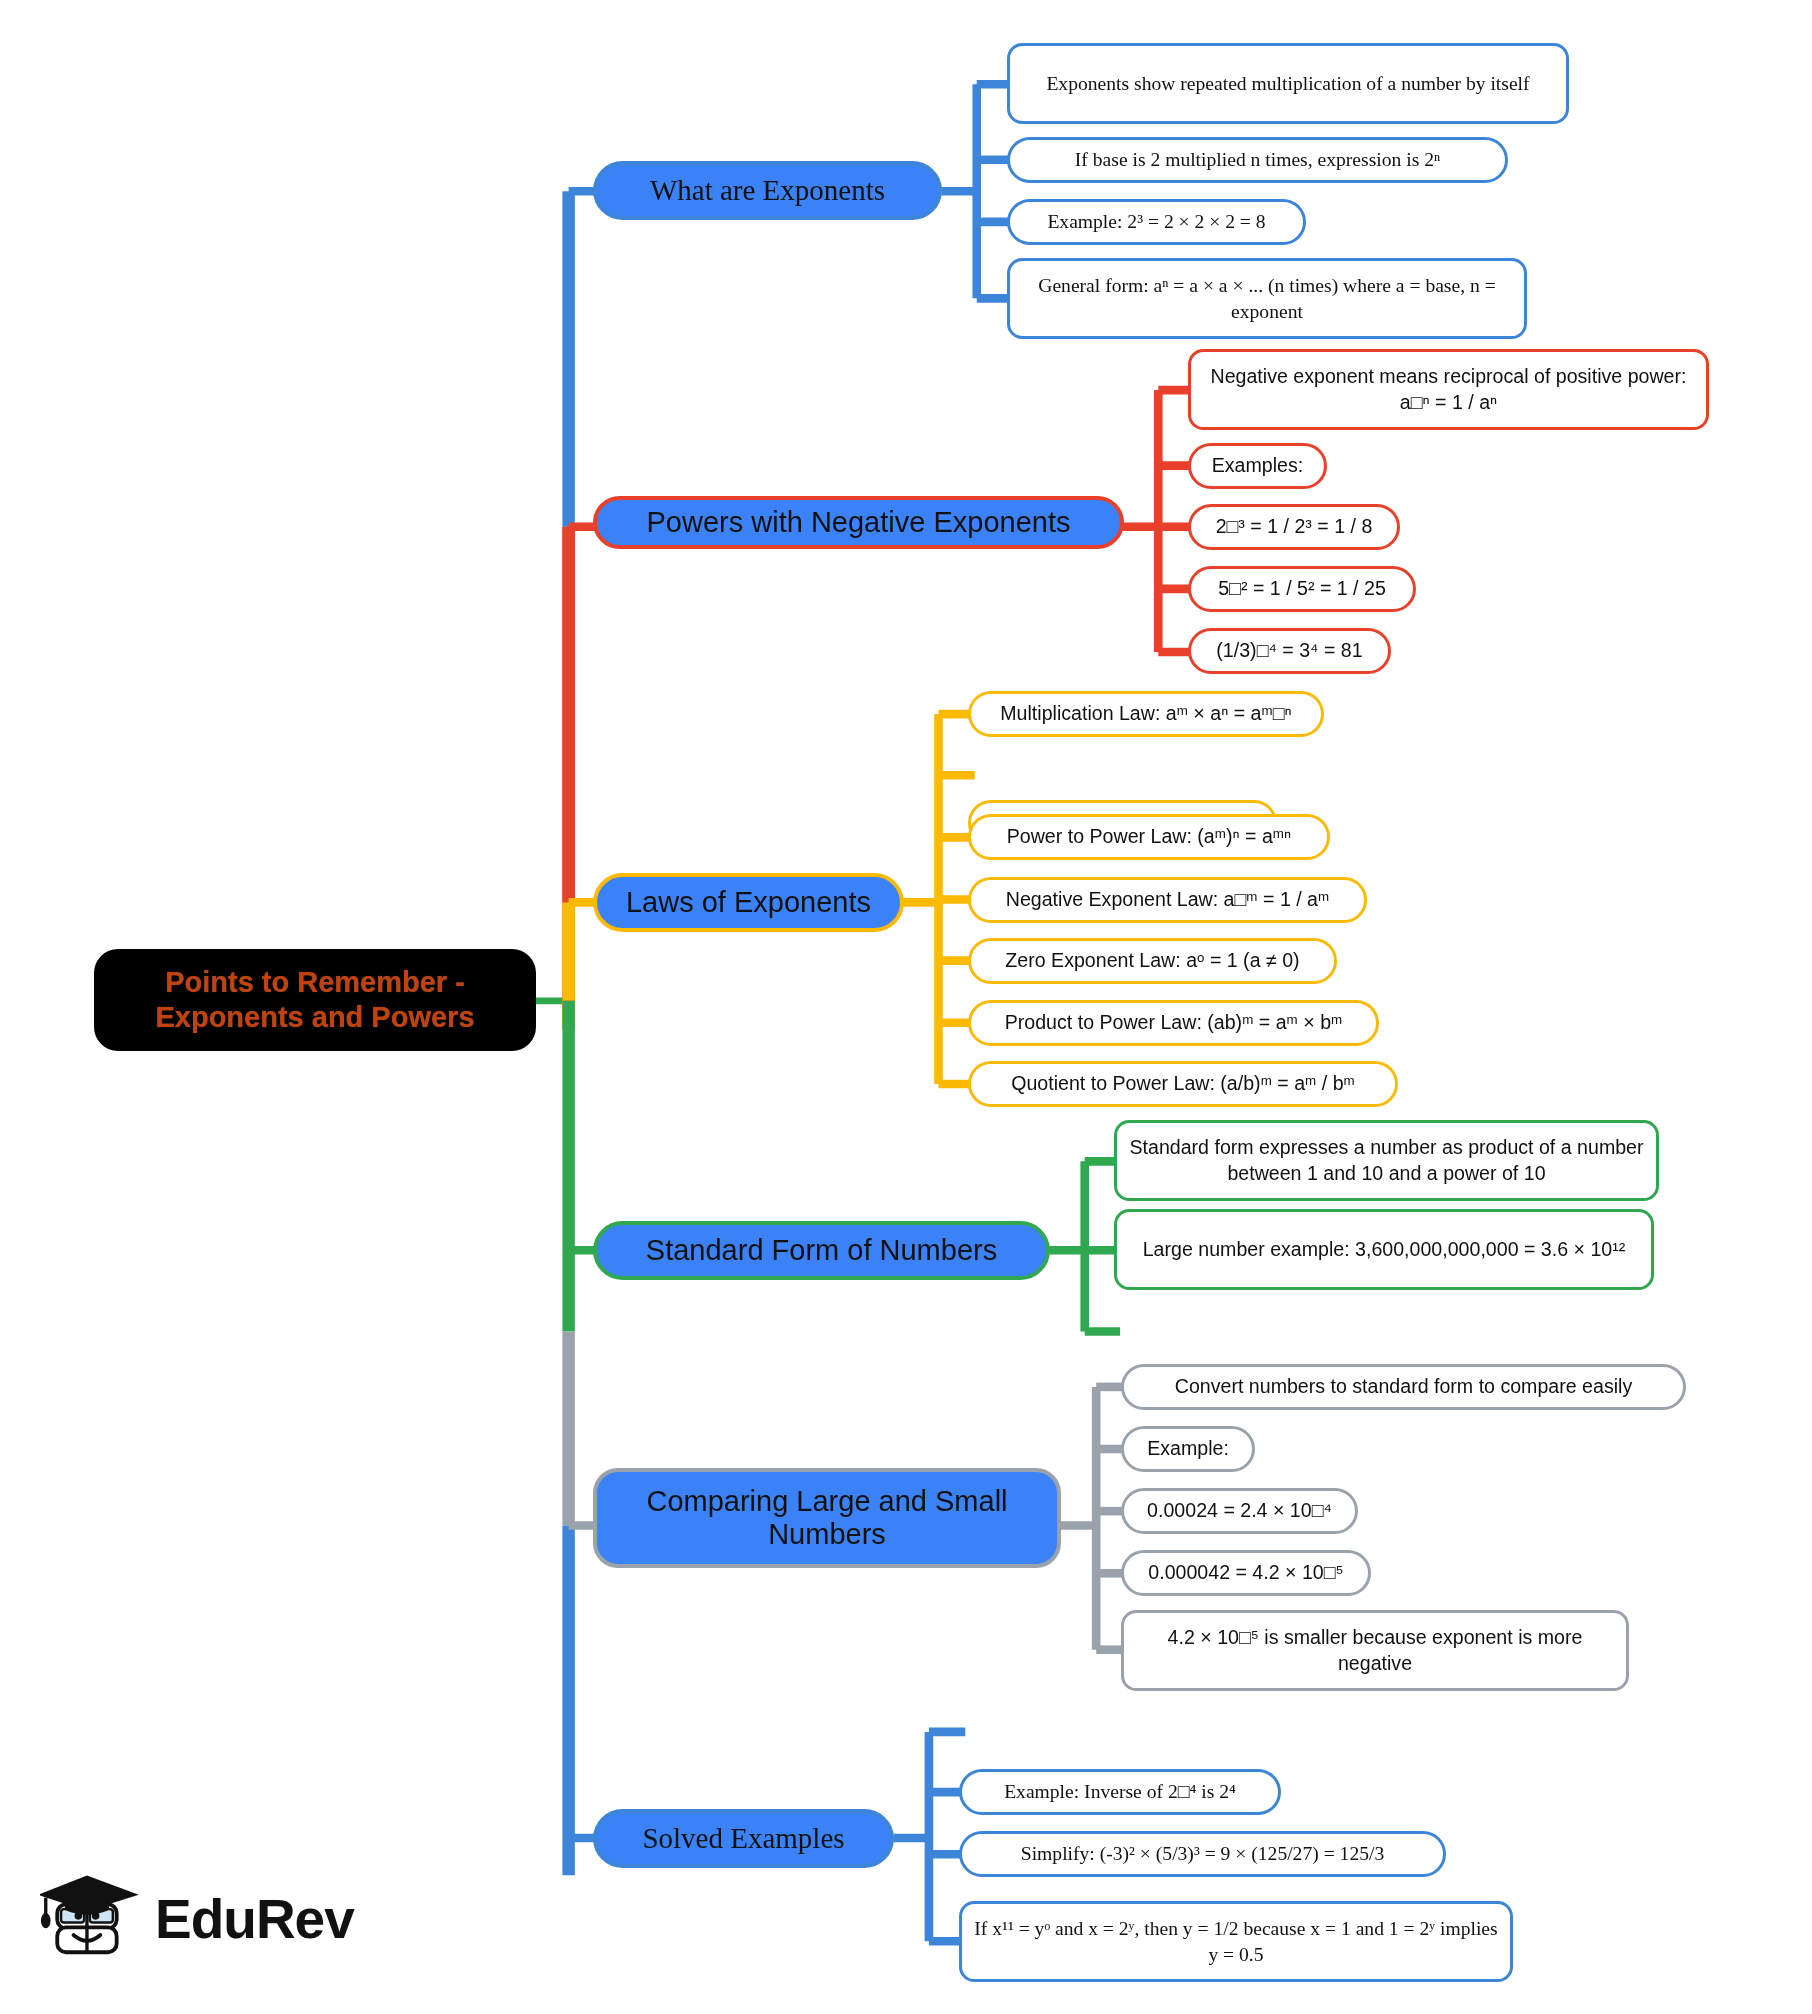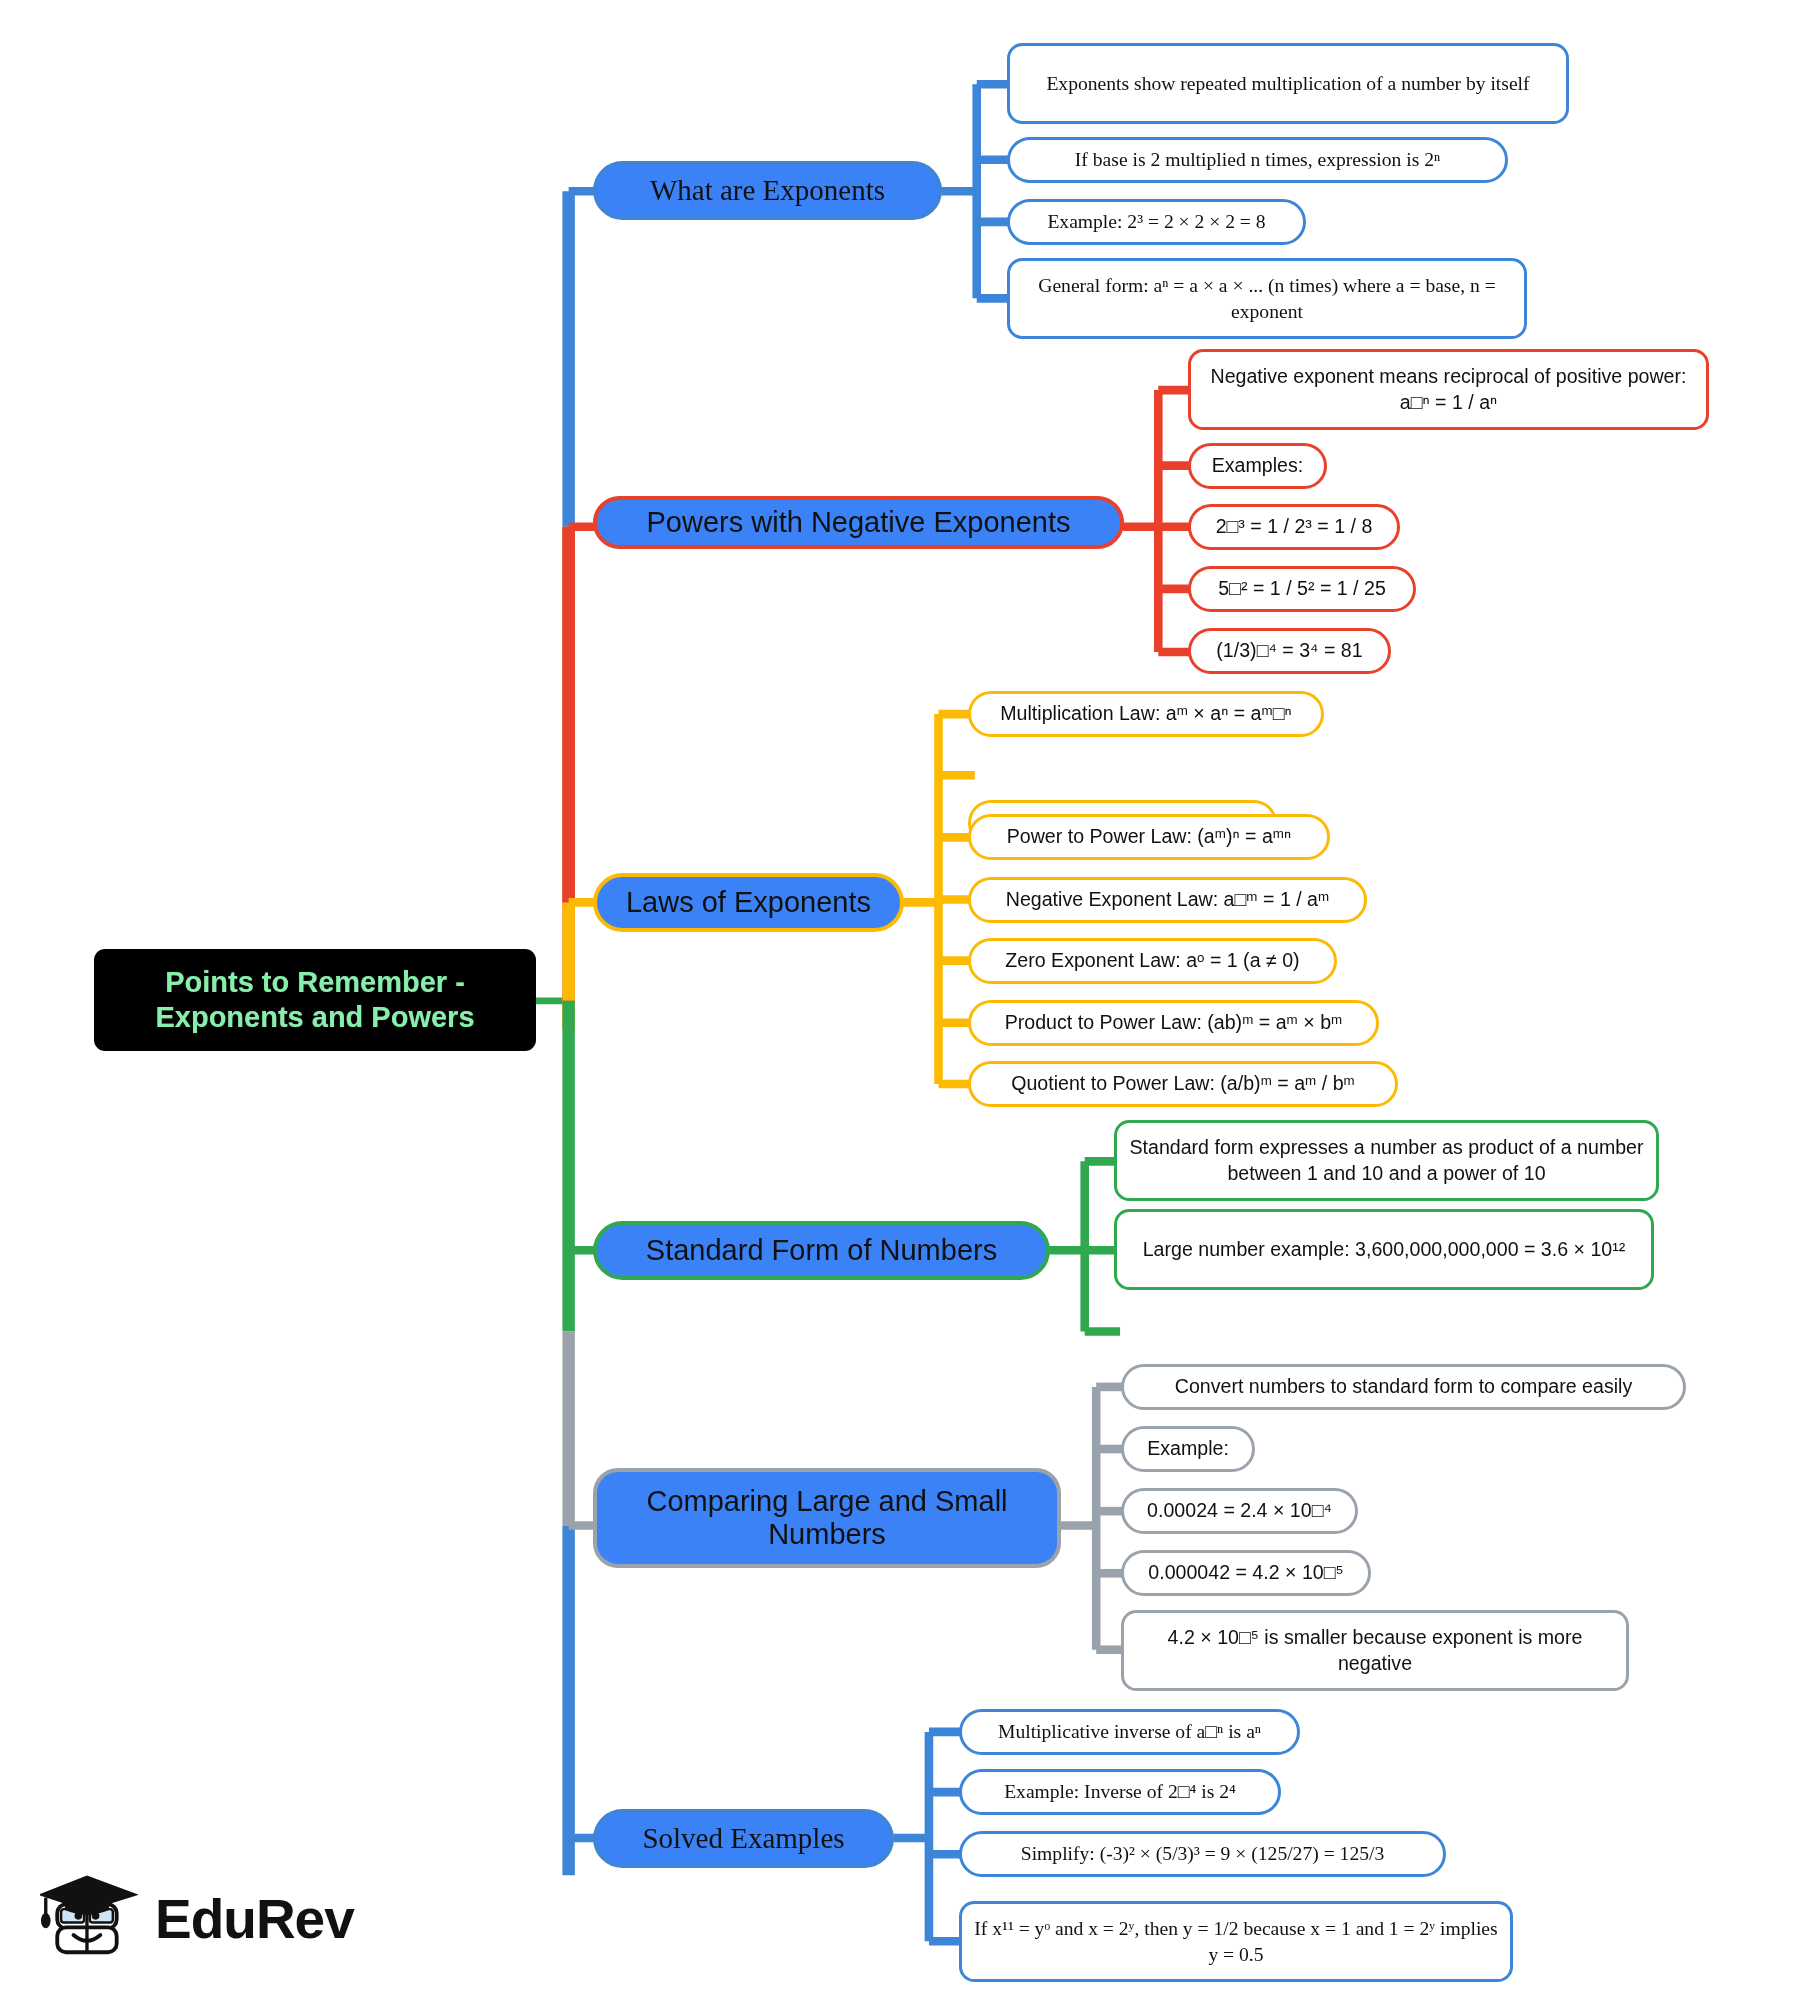--- a/index.html
+++ b/index.html
@@ -6,21 +6,21 @@
   body{
     width:1812px;height:2014px;position:relative;overflow:hidden;
     font-family:"Liberation Sans","DejaVu Sans",sans-serif;
     -webkit-font-smoothing:antialiased;
   }
   #canvas{position:absolute;left:0;top:0;width:1812px;height:2014px;}
   svg.wires{position:absolute;left:0;top:0;width:1812px;height:2014px;pointer-events:none;}
 
   
   .root{
-    position:absolute;background:#000;color:#86efac;border-radius:11px;
+    position:absolute;background:#000;color:#c2410c;border-radius:24px;
     display:flex;align-items:center;justify-content:center;text-align:center;
     font-weight:bold;font-size:29px;line-height:1.22;
     padding:9.6px 13.4px;box-sizing:border-box;
     text-shadow:0 0 1px rgba(255,255,255,.35);
   }
 
   
   .branch{
     position:absolute;background:#3b82f6;border-radius:955px;
     border:4.8px solid #000;box-sizing:border-box;
@@ -214,23 +214,20 @@
   <div class="leaf c-gray pill" style="left:1121px;top:1550px;width:250px;height:46px;">
     <span>0.000042 = 4.2 × 10□⁵</span>
   </div>
   <div class="leaf c-gray" style="left:1121px;top:1610px;width:508px;height:81px;">
     <span>4.2 × 10□⁵ is smaller because exponent is more negative</span>
   </div>
 
   <div class="branch c-blue" style="left:593px;top:1809px;width:301px;height:59px;">
     <span>Solved Examples</span>
   </div>
-  <div class="leaf c-blue pill" style="left:959px;top:1709px;width:341px;height:46px;">
-    <span>Multiplicative inverse of a□ⁿ is aⁿ</span>
-  </div>
   <div class="leaf c-blue pill" style="left:959px;top:1769px;width:322px;height:46px;">
     <span>Example: Inverse of 2□⁴ is 2⁴</span>
   </div>
   <div class="leaf c-blue pill" style="left:959px;top:1831px;width:487px;height:46px;">
     <span>Simplify: (-3)² × (5/3)³ = 9 × (125/27) = 125/3</span>
   </div>
   <div class="leaf c-blue" style="left:959px;top:1901px;width:554px;height:81px;">
     <span>If x¹¹ = yᵒ and x = 2ʸ, then y = 1/2 because x = 1 and 1 = 2ʸ implies y = 0.5</span>
   </div>
 

